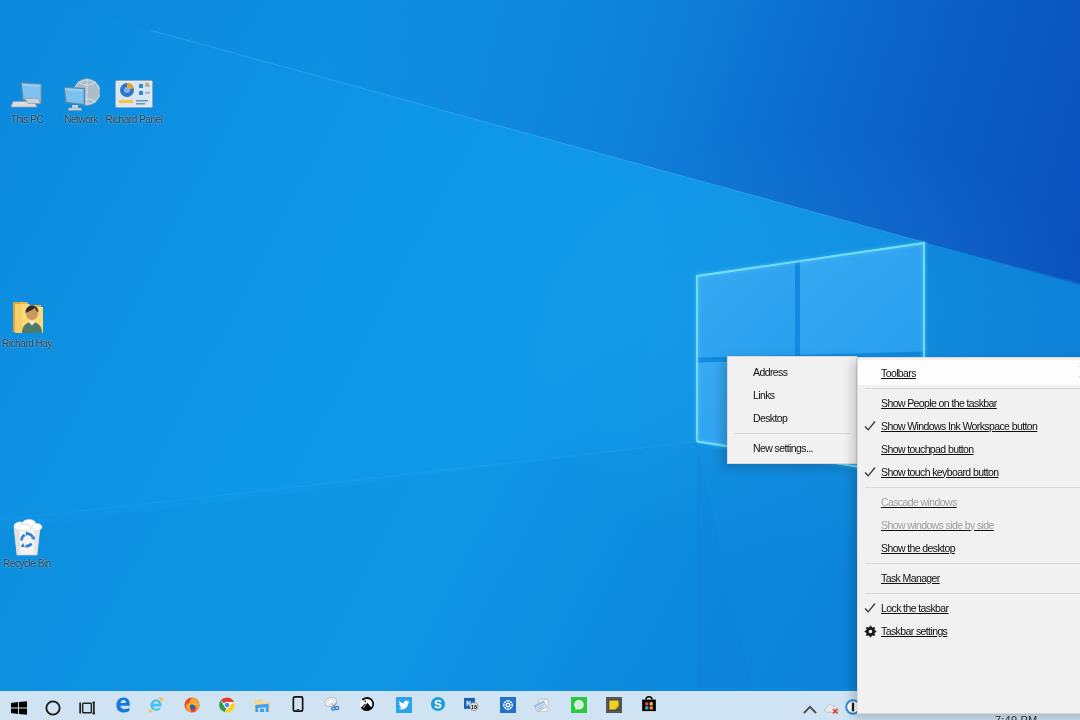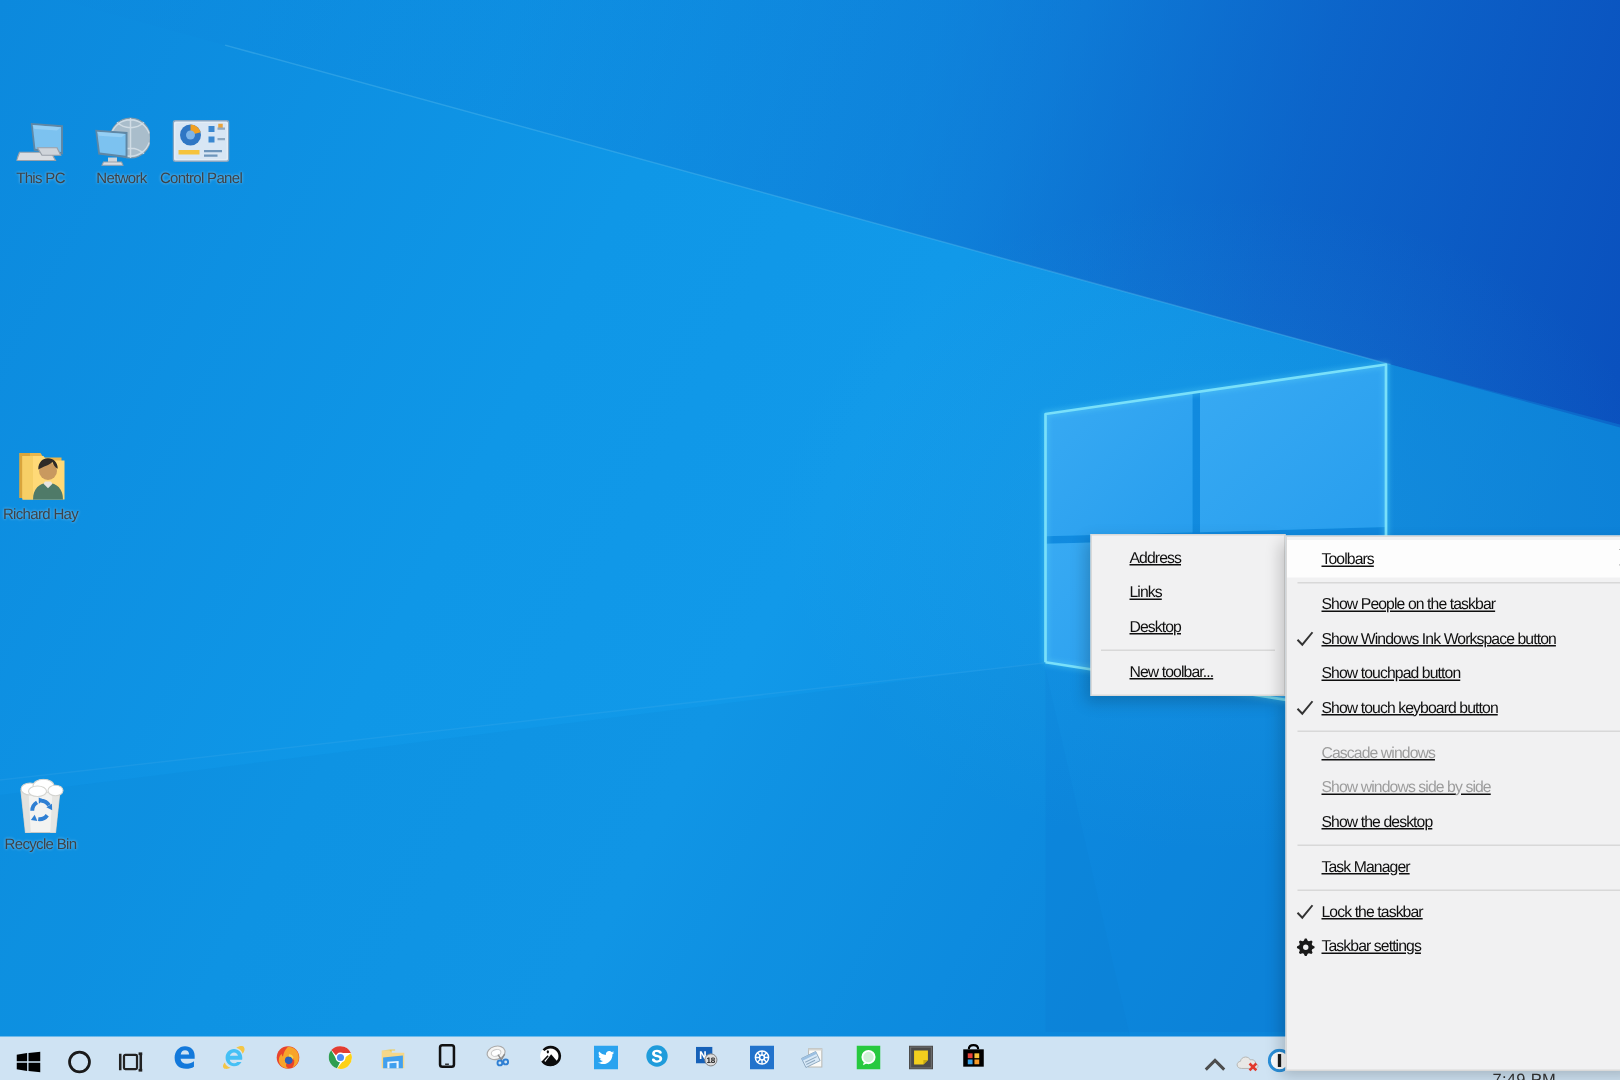--- a/index.html
+++ b/index.html
@@ -20,21 +20,21 @@
           font-size:10.5px; letter-spacing:-0.6px; color:#0f0f0f;text-decoration:underline; }
   .mi { position:relative; height:23px; line-height:23px; padding-left:23px; }
   .mi.hov { background:#fdfdfd; margin-top:-2px; height:25px; padding-top:2px; }
   .mi.dis { color:#9d9d9d; }
   .msep { height:1px; background:#d8d8d8; margin:3px 0 3px 7px; }
   .chev { position:absolute; right:6px; top:5px; }
   .chk { position:absolute; left:6px; top:5px; }
   #submenu { position:absolute; left:727px; top:356px; width:130px; height:108px;
              background:#f1f1f2; border:1px solid #d9d9d9;
              box-shadow:-4px 4px 10px rgba(0,0,0,0.2); padding-top:4px;
-             font-size:10.5px; letter-spacing:-0.6px; color:#0f0f0f;text-decoration:underline; }
+             font-size:10.5px; letter-spacing:-0.6px; color:#0f0f0f; }
   .si { height:23px; line-height:23px; padding-left:25px; }
   .ssep { height:1px; background:#d8d8d8; margin:3px 6px 3px 6px; }
 </style>
 </head>
 <body>
 <svg id="wall" width="1080" height="720" viewBox="0 0 1080 720">
   <defs>
     <linearGradient id="base" x1="0" y1="0" x2="1" y2="0.35">
       <stop offset="0" stop-color="#0c89dd"></stop>
       <stop offset="0.4" stop-color="#0f97e7"></stop>
@@ -131,21 +131,21 @@
     <rect x="24" y="4" width="4" height="4" fill="#3a87d0"></rect>
         <rect x="30.5" y="2.5" width="3" height="3" fill="#e8a33c"></rect>
     <rect x="30" y="5" width="5" height="1.5" fill="#8fa8c0"></rect>
     <rect x="24" y="11" width="4" height="4" fill="#3a87d0"></rect>
     <rect x="30" y="12" width="5" height="1.5" fill="#8fa8c0"></rect>
     <rect x="4" y="20" width="14" height="3" fill="#f5c33c"></rect>
     <rect x="21" y="20" width="12" height="1.5" fill="#6d95bb"></rect>
     <rect x="21" y="23" width="9" height="1.5" fill="#6d95bb"></rect>
   </svg>
     </div>
-  <div class="dlabel">Control Panel</div>
+  <div class="dlabel">Richard Panel</div>
 </div>
 <div class="dicon" style="left:-11px; top:300px;">
   <div class="ibox">
       <svg width="40" height="36" viewBox="0 0 40 36">
     <path d="M6,2 L20,2 L22,5 L34,5 L34,32 L6,32 Z" fill="#e9b64d"></path>
     <path d="M6,2 L13,2 L13,32 L6,32 Z" fill="#d9a53c"></path>
     <path d="M8,4 L22,4 L24,7 L36,7 L36,33 L8,33 Z" fill="#ffd977"></path>
     <path d="M8,4 L15,4 L15,33 L8,33 Z" fill="#f7cf66"></path>
     <circle cx="25" cy="14" r="6" fill="#c9995f"></circle>
     <path d="M18.5,13 c0,-5 3,-7.5 6.5,-7.5 c3.5,0 6.5,2.5 6.5,7 c-2,-1 -3,-3 -3.5,-4.5 c-2,2 -6,3 -9.5,5 Z" fill="#2e2a28"></path>
@@ -336,21 +336,21 @@
   </svg>
 
   <div style="position:absolute;left:995px;top:22.5px;width:90px;font-size:11px;letter-spacing:0.2px;color:#333;overflow:hidden;height:6.5px;">7:49 PM</div>
 </div>
 
 <div id="submenu">
   <div class="si">Address</div>
   <div class="si">Links</div>
   <div class="si">Desktop</div>
   <div class="ssep"></div>
-  <div class="si">New toolbar...</div>
+  <div class="si">New settings...</div>
 </div>
 
 <div id="menu">
   <div class="mi hov">Toolbars<svg class="chev" width="7" height="13" viewBox="0 0 7 13">
         <path d="M1,1 L6,6.5 L1,12" stroke="#454545" stroke-width="1.2" fill="none"></path>
       </svg></div>
   <div class="msep"></div>
   <div class="mi">Show People on the taskbar</div>
   <div class="mi"><svg class="chk" width="12" height="12" viewBox="0 0 12 12">
         <path d="M1,6.5 L4.2,9.8 L11,1.5" stroke="#333" stroke-width="1.3" fill="none"></path>

